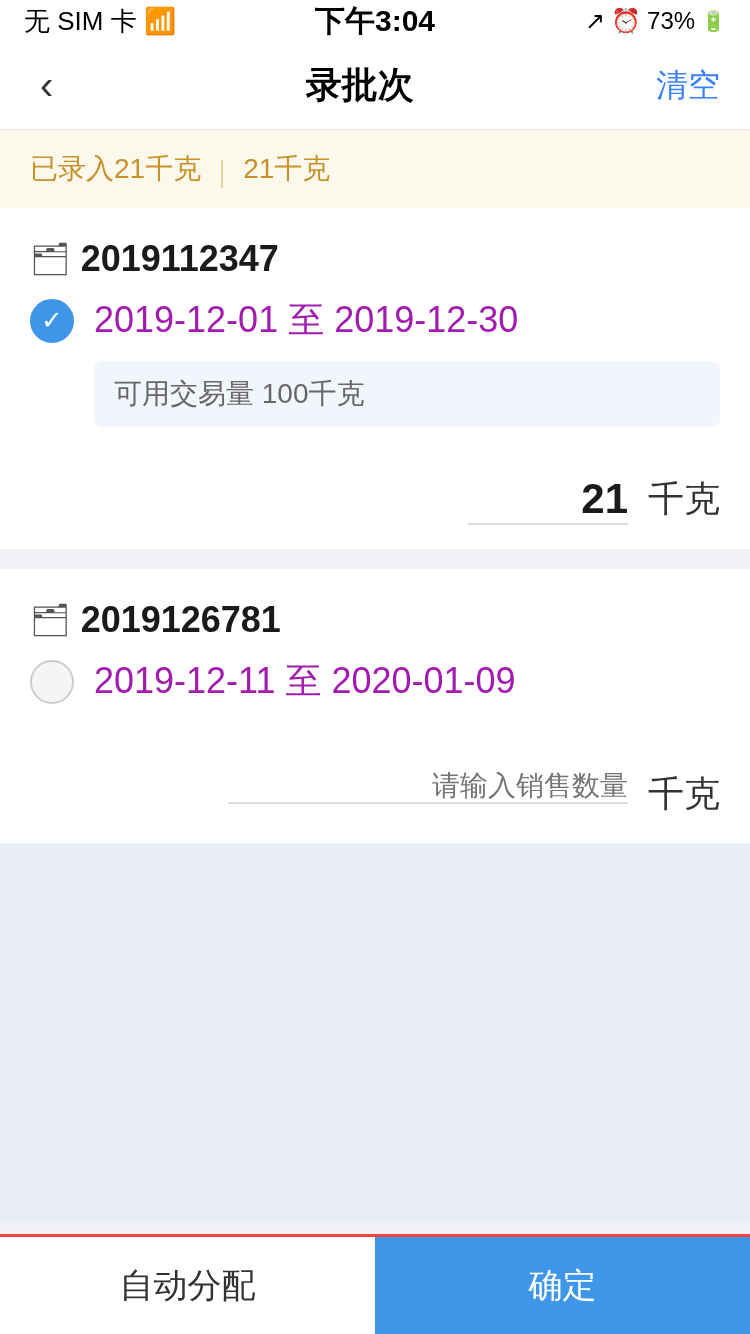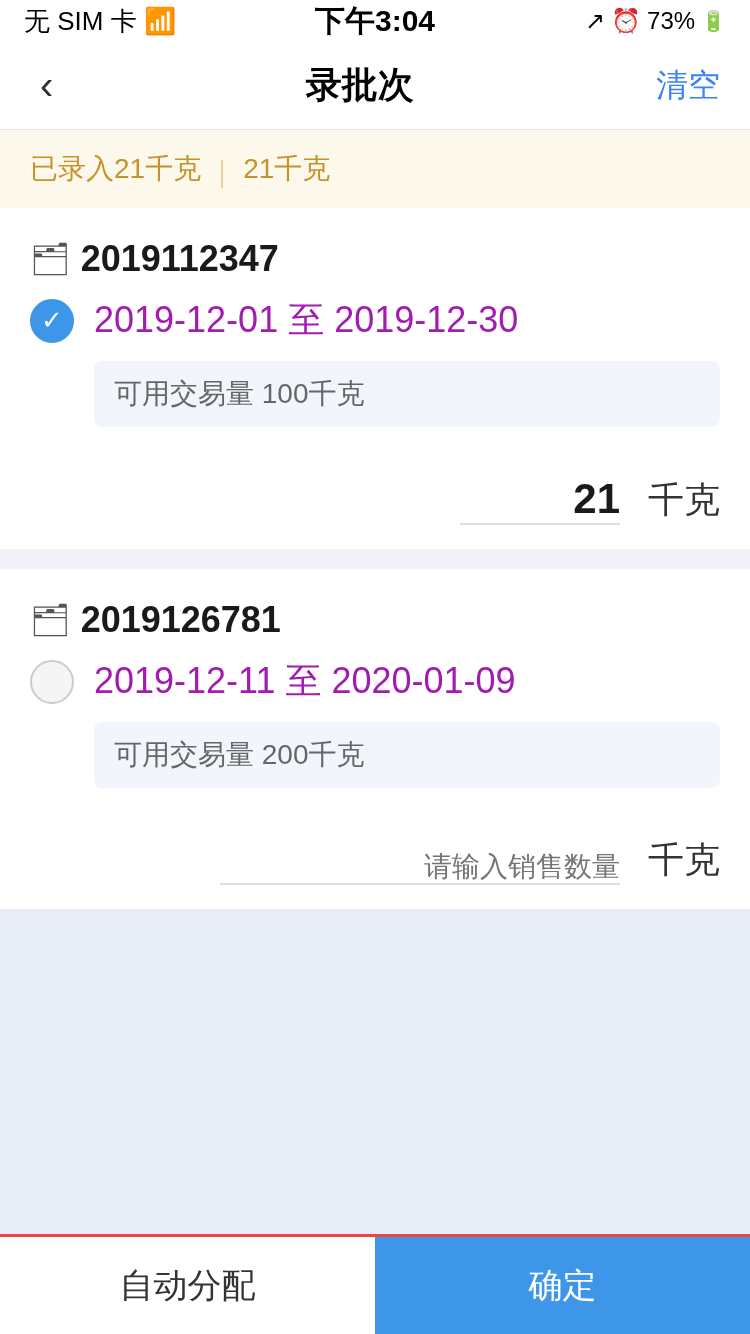--- a/index.html
+++ b/index.html
@@ -148,23 +148,23 @@
       border-radius: 8px;
       padding: 14px 20px;
       font-size: 28px;
       color: #666;
       margin-left: 64px;
     }
 
     
     .qty-row {
       display: flex;
-      align-items: flex-end;
+      align-items: flex-start;
       justify-content: flex-end;
-      gap: 28px;
+      gap: 20px;
       padding: 24px 30px 24px 30px;
       background: #fff;
     }
     .qty-input-wrapper {
       flex: 1;
       display: flex;
       justify-content: flex-end;
     }
     .qty-value {
       font-size: 42px;
@@ -309,21 +309,20 @@
 
   <div class="card-second">
     <div class="batch-header">
       <span class="batch-icon">🗂</span>
       <span class="batch-id">2019126781</span>
     </div>
     <div class="batch-date-row">
       <div class="radio-circle"></div>
       <span class="batch-date">2019-12-11 至 2020-01-09</span>
     </div>
-    <div class="avail-box">可用交易量 200千克</div>
   </div>
 
   <div class="qty-row">
     <div class="qty-input-wrapper">
       <input class="qty-placeholder" type="text" placeholder="请输入销售数量" style="">
     </div>
     <span class="qty-unit">千克</span>
   </div>
 
   <div class="bottom-spacer"></div>

